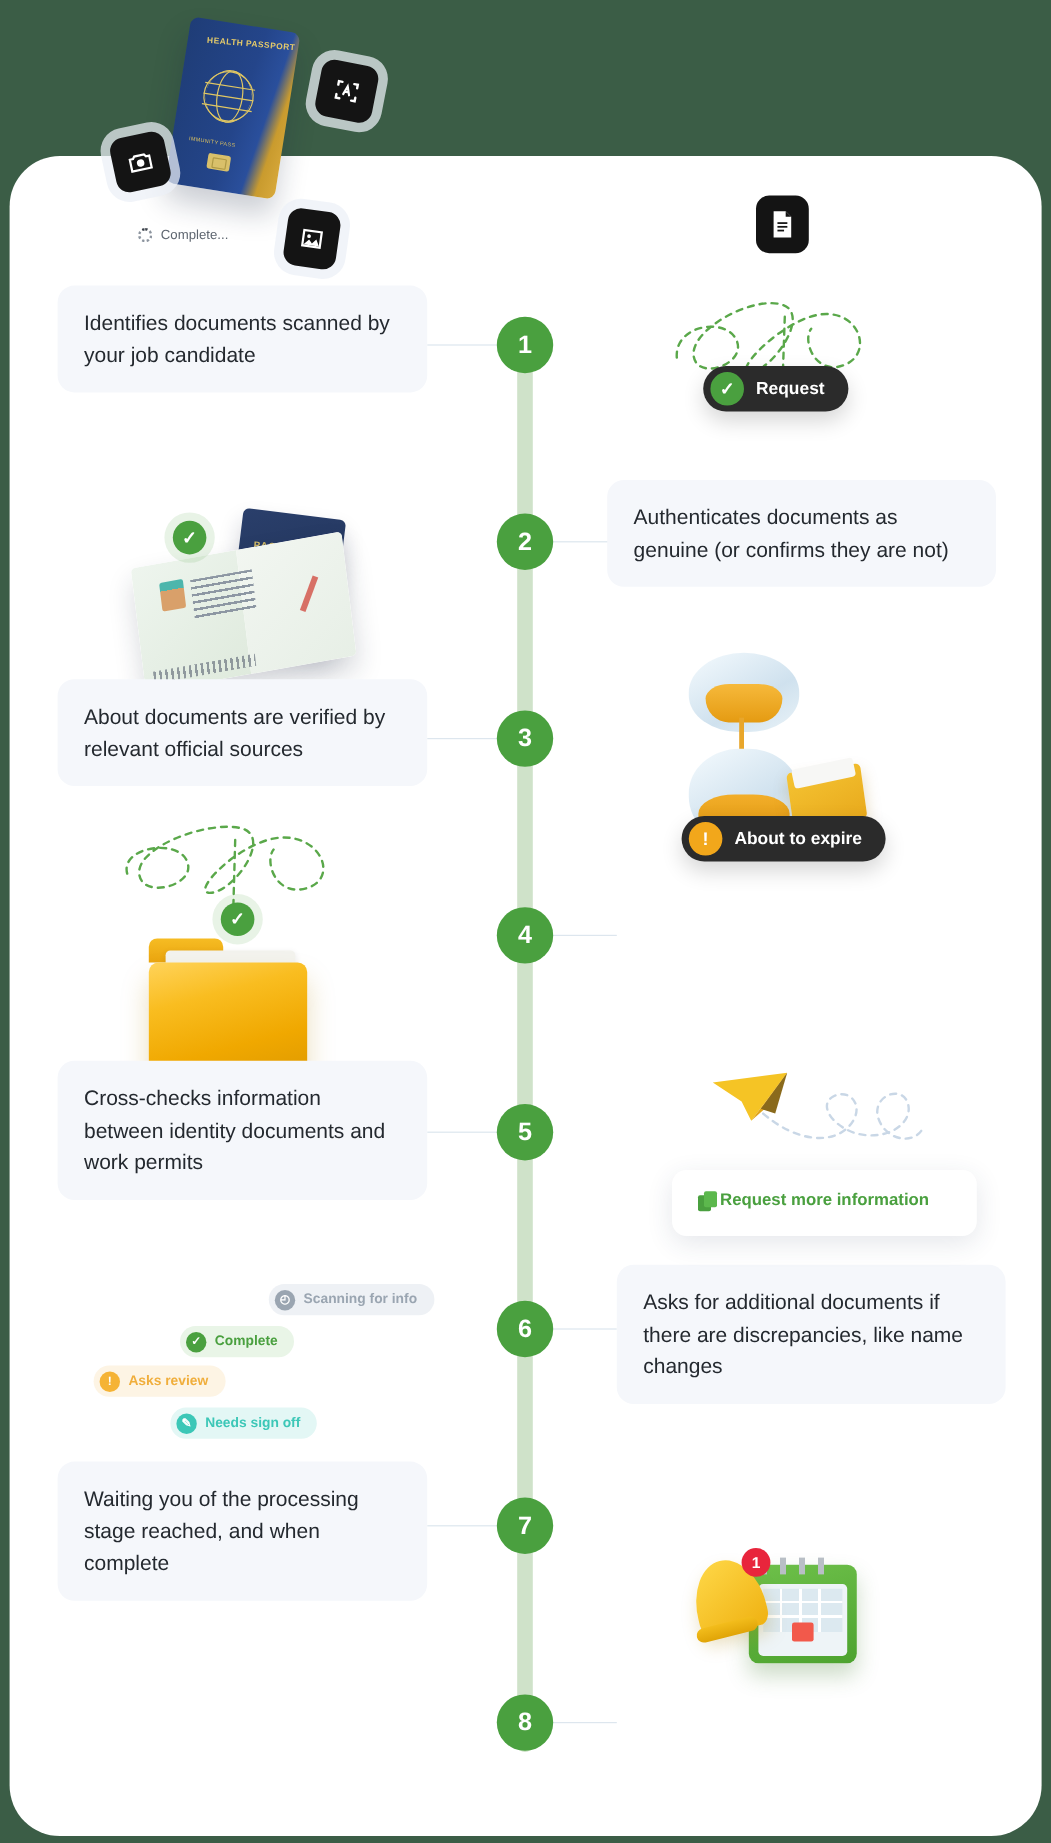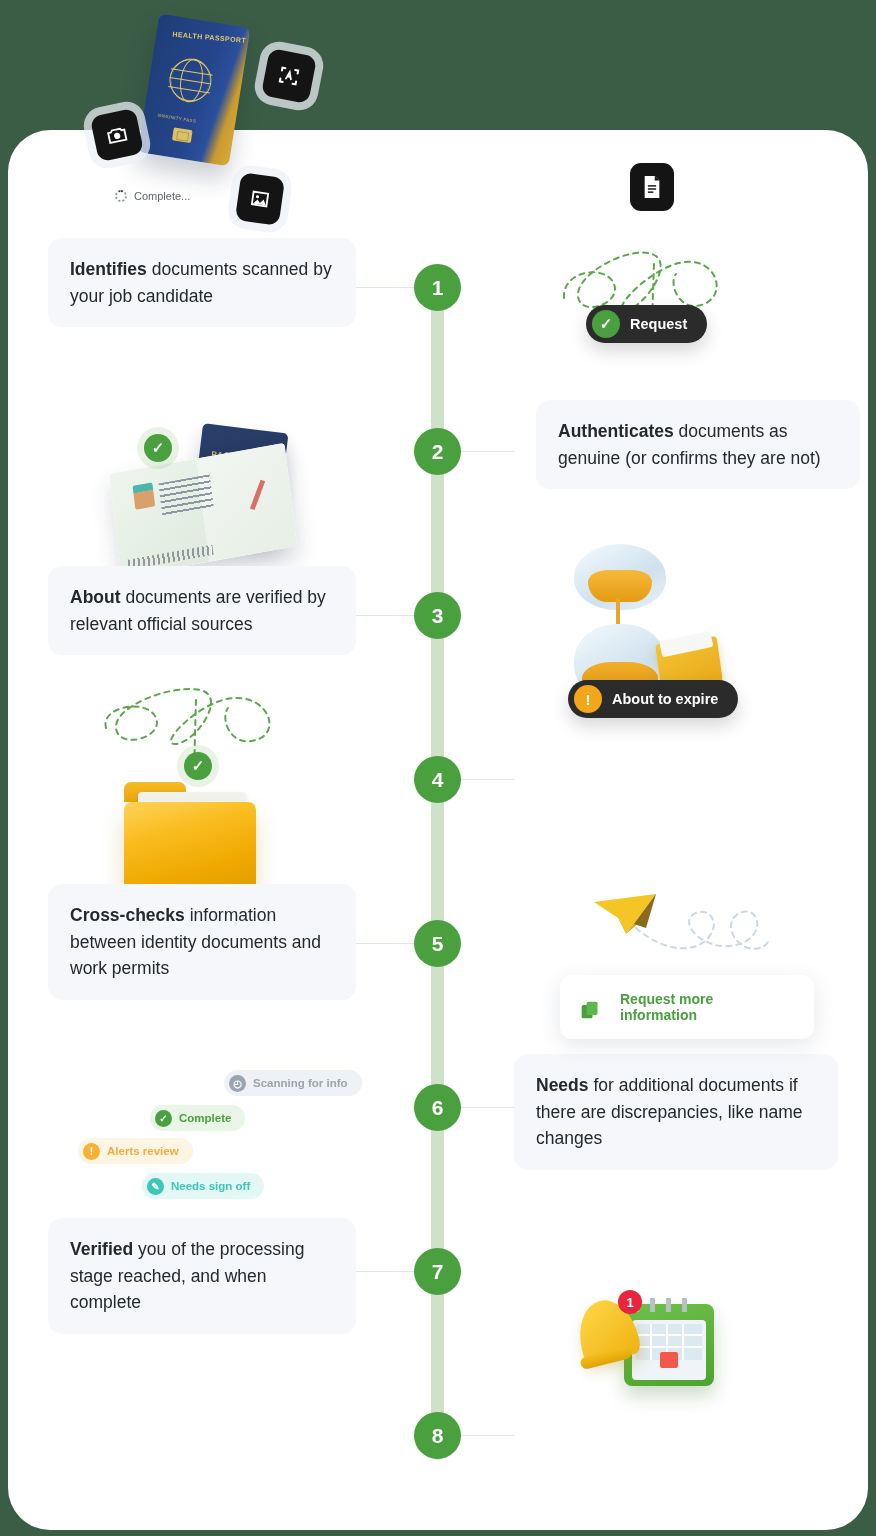--- a/index.html
+++ b/index.html
@@ -43,21 +43,21 @@
   .tbox {
     position: absolute;
     background: #f5f7fb;
     border-radius: 14px;
     padding: 18px 22px;
     color: #24292f;
     font-size: 17.5px;
     line-height: 1.52;
     z-index: 5;
   }
-  .tbox b { font-weight: 700; }
+  .tbox b { font-weight: 400; }
 
   
   .passport {
     position: absolute; left: 148px; top: 20px;
     width: 92px; height: 140px;
     transform: rotate(9deg);
     border-radius: 7px;
     background: linear-gradient(100deg,#1f3d77 0%,#24458a 55%,#2a4f9c 75%,#c99b2e 86%,#d8a93b 100%);
     box-shadow: 0 14px 24px rgba(20,30,60,.22);
     overflow: hidden;
@@ -185,21 +185,21 @@
   .folder .paper{position:absolute;left:14px;top:16px;width:108px;height:86px;background:#f3f3ee;border-radius:4px;
      box-shadow:0 2px 5px rgba(0,0,0,.08);}
   .folder .front{position:absolute;left:0;top:26px;width:132px;height:92px;
      background:linear-gradient(165deg,#ffd35a 0%,#f9bd20 32%,#f0a800 70%,#e09b00 100%);
      border-radius:8px; box-shadow:0 14px 22px rgba(180,130,10,.25);}
 
   
   .req-card{
     position:absolute; background:#fff; border-radius:12px;
     box-shadow:0 6px 22px rgba(40,60,90,.12);
-    display:flex;align-items:flex-end;gap:20px;
+    display:flex;align-items:flex-start;gap:0;
     padding: 16px 20px;
     color:#4aa03f; font-size:14px; font-weight:600;
     z-index:6;
   }
 
   
   .chip-row{position:absolute; z-index:4;}
   .chip {
     position:absolute;
     display:flex;align-items:center;gap:7px;
@@ -294,21 +294,21 @@
   <div class="connector" style="left:461px;top:779px;width:53px;"></div>
   <div class="connector" style="left:356px;top:943px;width:58px;"></div>
   <div class="connector" style="left:461px;top:1107px;width:53px;"></div>
   <div class="connector" style="left:356px;top:1271px;width:58px;"></div>
   <div class="connector" style="left:461px;top:1435px;width:53px;"></div>
 
   <div class="tbox" style="left:48px;top:238px;width:308px;">
     <b>Identifies</b><span> documents scanned by your job candidate</span>
   </div>
 
-  <div class="tbox" style="left:536px;top:400px;width:324px;">
+  <div class="tbox" style="left:506px;top:400px;width:324px;">
     <b>Authenticates</b><span> documents as genuine (or confirms they are not)</span>
   </div>
 
   <div class="ppset" style="left:108px;top:420px;width:200px;height:140px;">
     <div class="pp-back">
         <span>PASSPORT</span>
       </div>
     <div class="pp-open">
       <div class="lpage"></div>
       <div class="rpage"></div>
@@ -371,44 +371,44 @@
     <span>
       <svg width="20" height="20" viewBox="0 0 24 24" fill="#4aa03f">
         <rect x="2" y="6" width="13" height="16" rx="2"></rect>
         <rect x="8" y="2" width="13" height="16" rx="2" fill="#5cb84d"></rect>
       </svg>
     </span>
     <span>Request more information</span>
   </div>
 
   <div class="tbox" style="left:514px;top:1054px;width:324px;">
-    <b>Needs</b><span> for additional documents if there are discrepancies, like name changes</span>
+    <b>Asks</b><span> for additional documents if there are discrepancies, like name changes</span>
   </div>
 
   <div class="chip-row" style="left:60px;top:1060px;width:340px;height:150px;">
     <div class="chip" style="left:164px;top:10px;background:#eef1f5;color:#9aa5b1;">
       <span class="ic" style="background:#9aa5b1;">◴</span>
       <span>Scanning for info</span>
     </div>
     <div class="chip" style="left:90px;top:45px;background:#e9f5e7;color:#4aa03f;">
       <span class="ic" style="background:#4aa03f;">✓</span>
       <span>Complete</span>
     </div>
     <div class="chip" style="left:18px;top:78px;background:#fdf4e4;color:#f0ae3c;">
       <span class="ic" style="background:#f5b335;">!</span>
-      <span>Alerts review</span>
+      <span>Asks review</span>
     </div>
     <div class="chip" style="left:82px;top:113px;background:#e3f7f5;color:#3cc7b7;">
       <span class="ic" style="background:#3cc7b7;">✎</span>
       <span>Needs sign off</span>
     </div>
   </div>
 
   <div class="tbox" style="left:48px;top:1218px;width:308px;">
-    <b>Verified</b><span> you of the processing stage reached, and when complete</span>
+    <b>Waiting</b><span> you of the processing stage reached, and when complete</span>
   </div>
 
   <div style="position:absolute;left:572px;top:1286px;width:150px;height:110px;">
     <div style="position:absolute;left:52px;top:18px;width:90px;height:82px;
         background:linear-gradient(165deg,#6ec04a,#4da32f);border-radius:8px;
         box-shadow:0 10px 18px rgba(60,120,40,.25);"></div>
     <div style="position:absolute;left:60px;top:34px;width:74px;height:60px;background:#eef4f7;border-radius:4px;"></div>
     <div style="position:absolute;left:64px;top:38px;width:66px;height:36px;
         background:
           linear-gradient(90deg,transparent 0 14px,#fff 14px 16px,transparent 16px 30px,#fff 30px 32px,transparent 32px 46px,#fff 46px 48px,transparent 48px),

